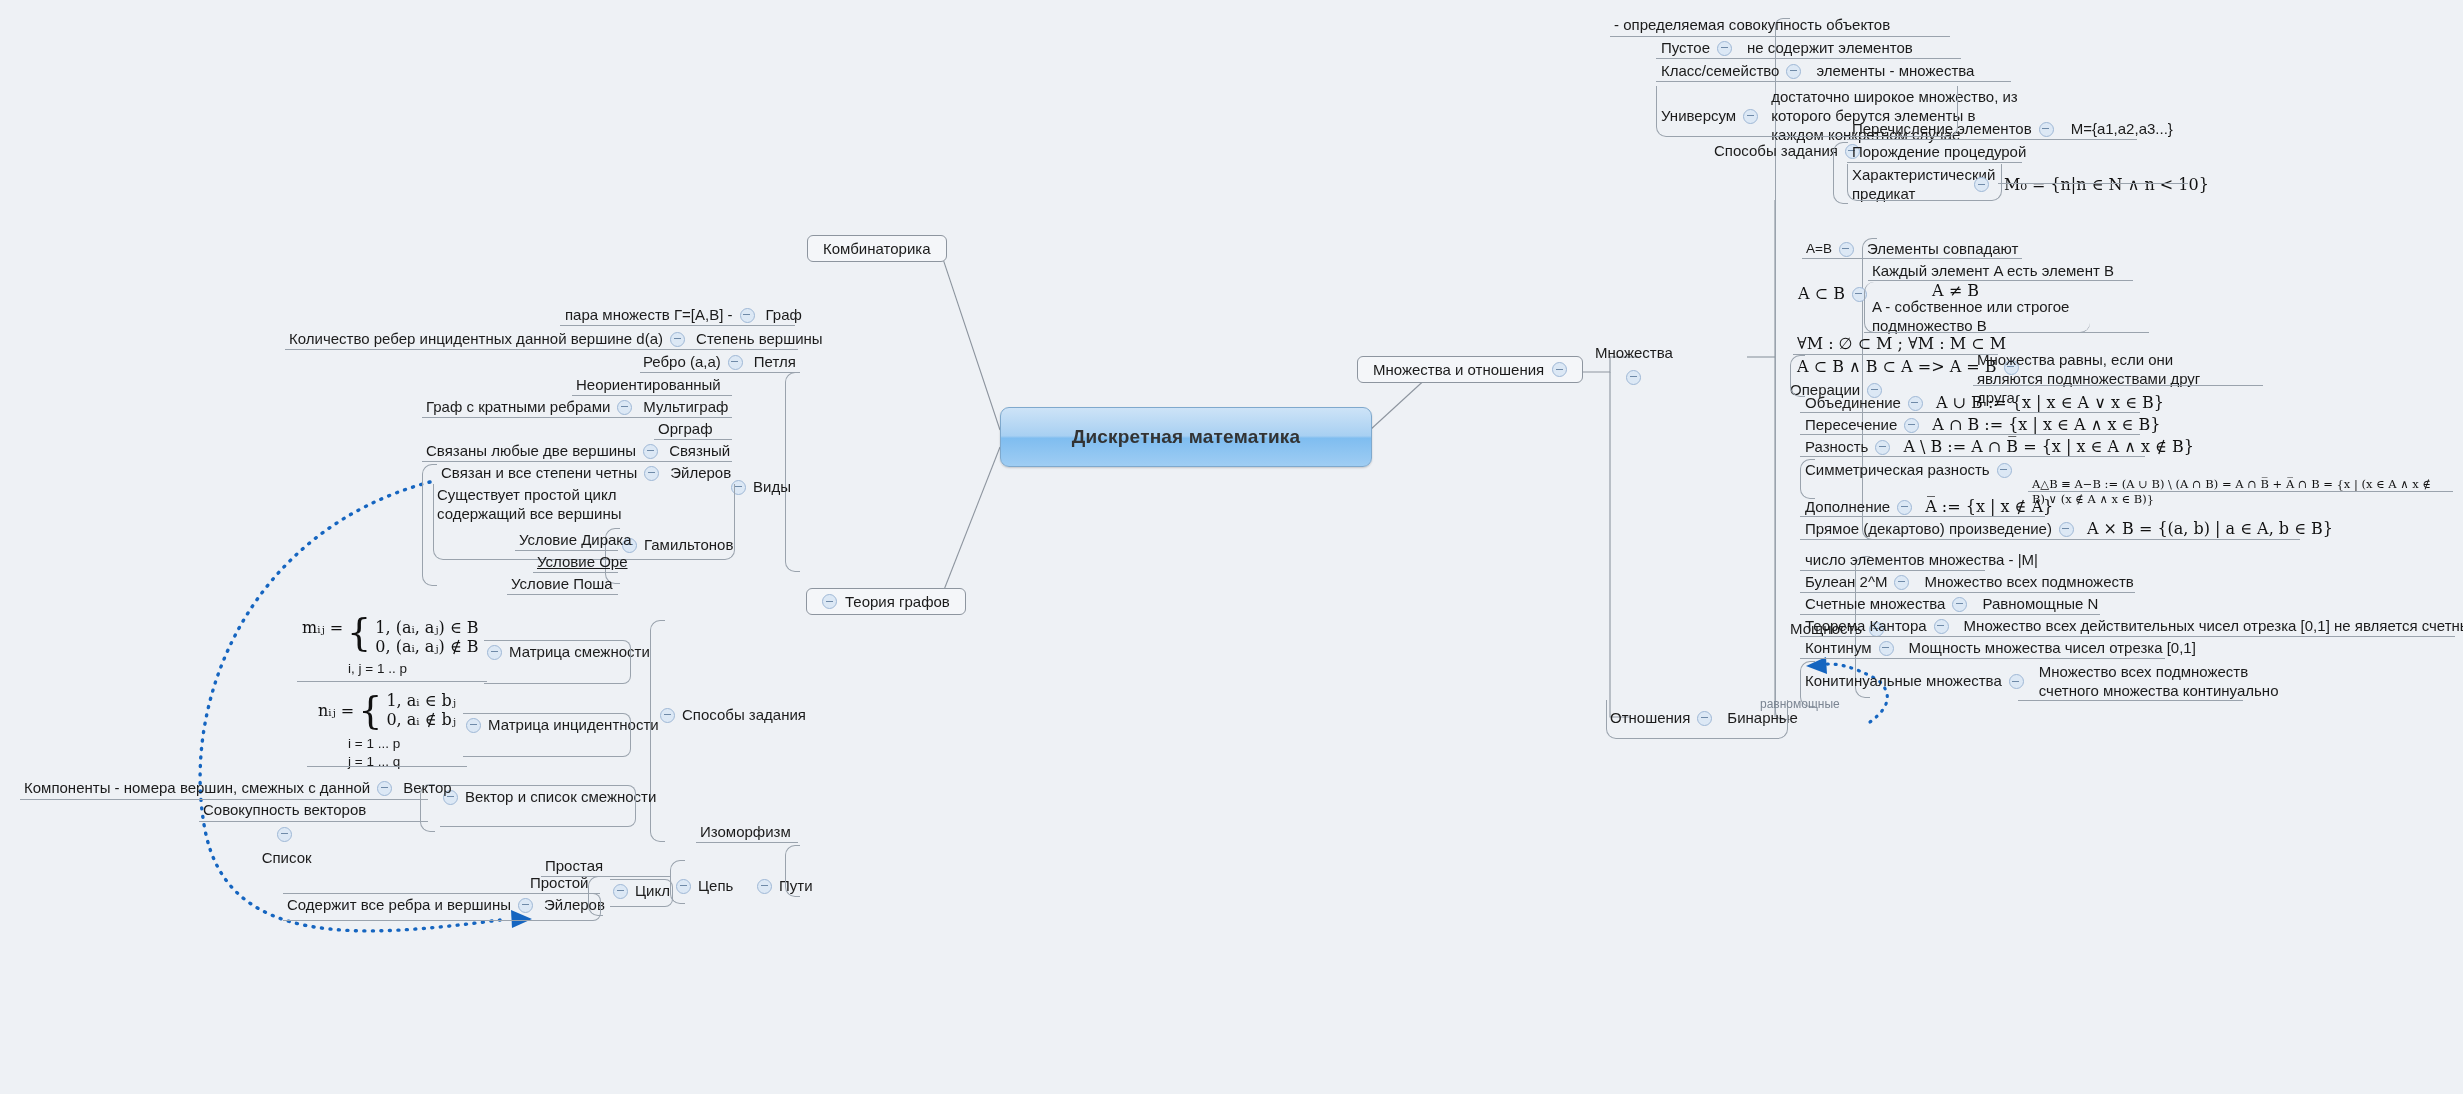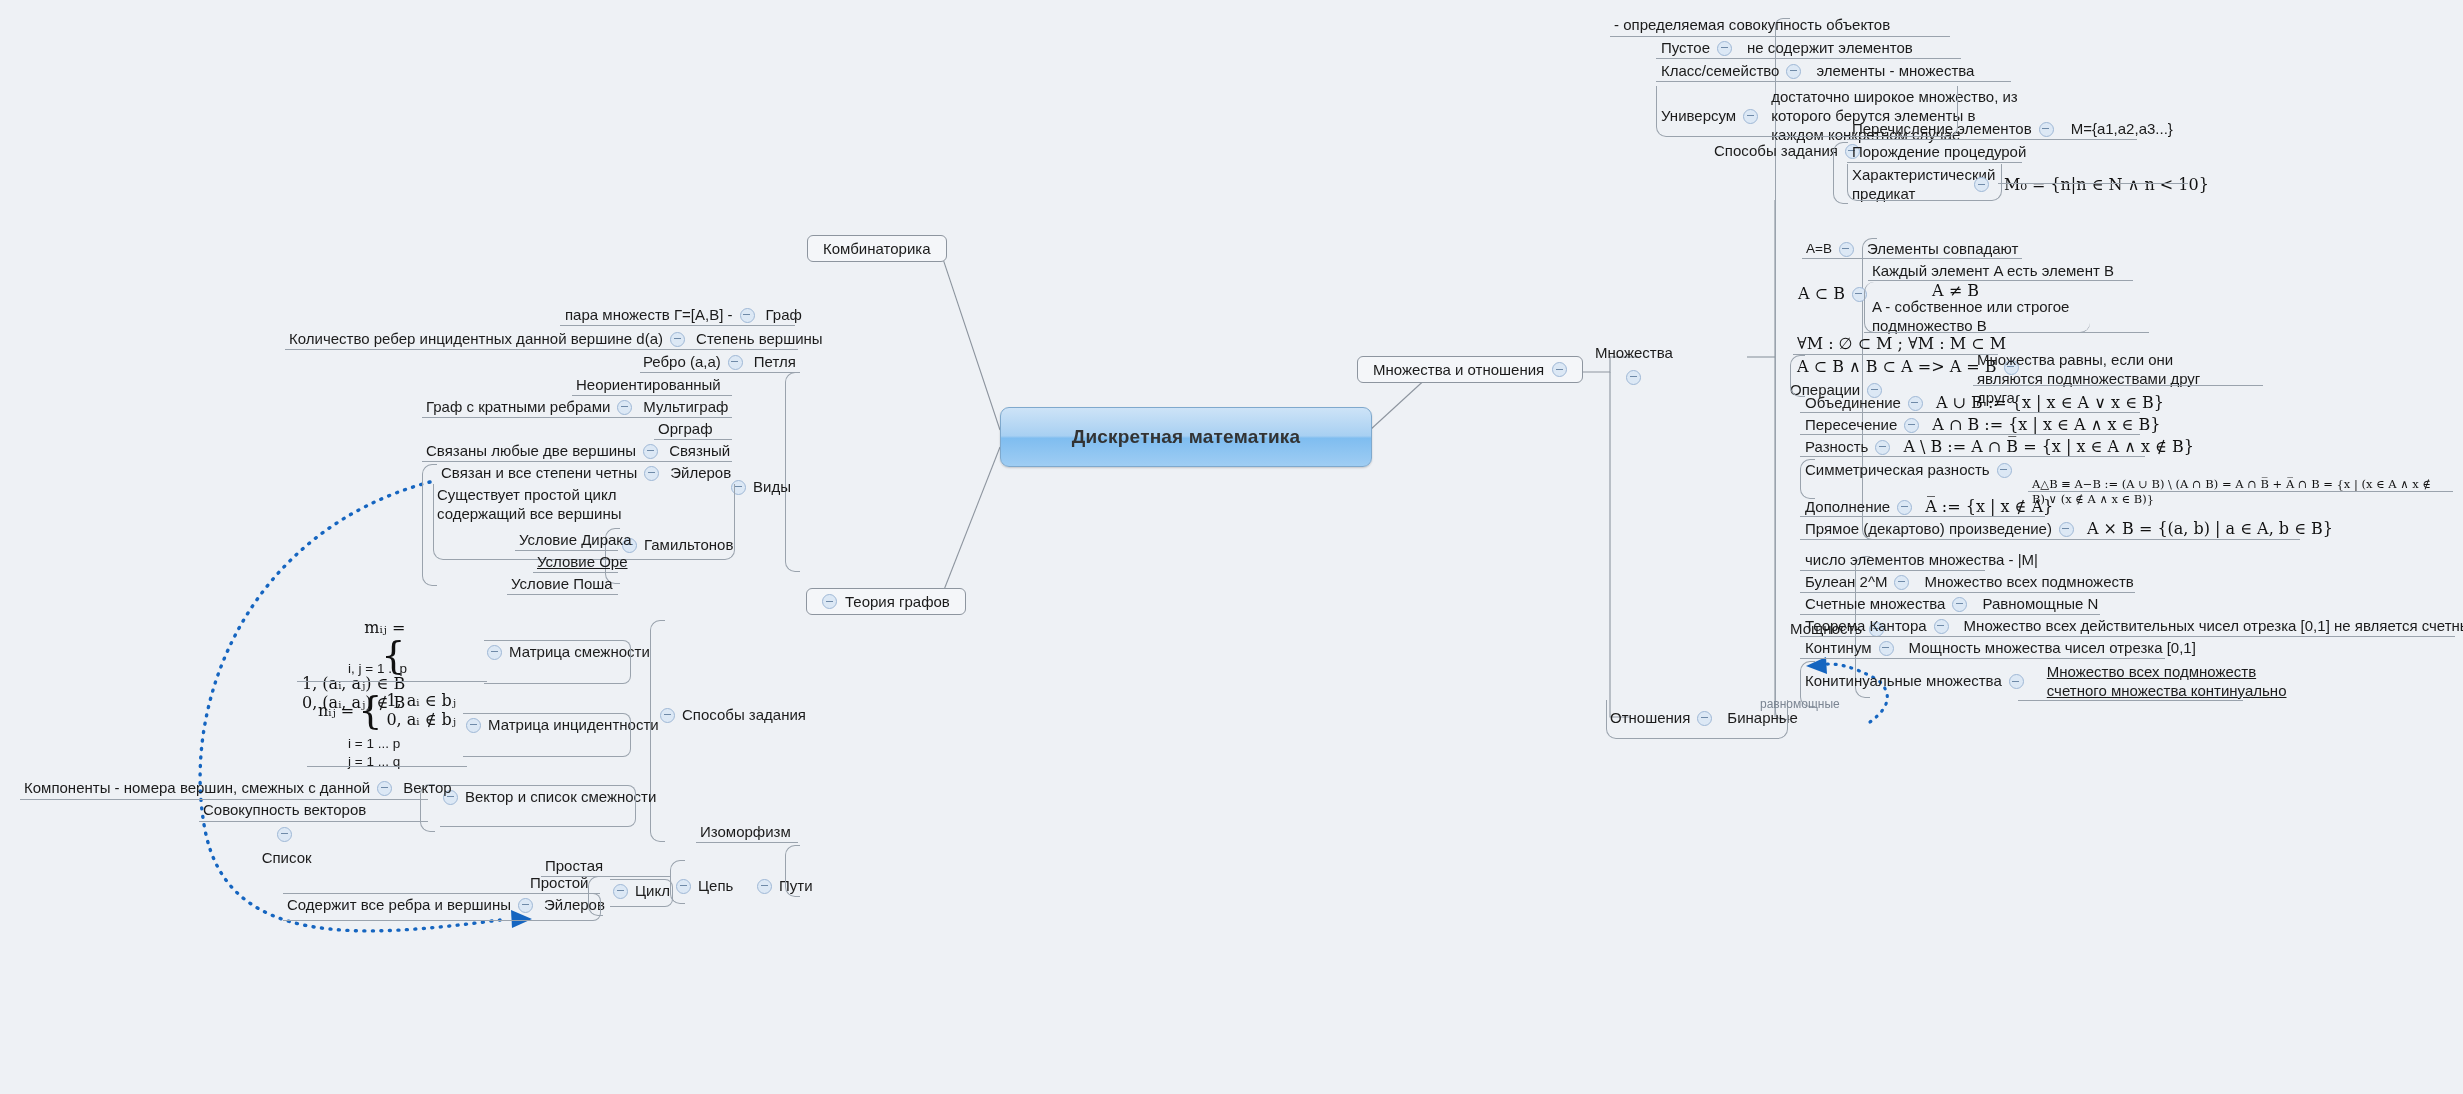--- a/index.html
+++ b/index.html
@@ -319,21 +319,21 @@
   <div class="node" style="left:1805px;top:639px;">
     <span>Континум</span>
     <span class="toggle"></span>
     <span style="margin-left:8px">Мощность множества чисел отрезка [0,1]</span>
   </div>
   <div class="rule" style="left:1800px;top:658px;width:365px;"></div>
 
   <div class="node multi" style="left:1805px;top:663px;">
     <span>Конитинуальные множества</span>
     <span class="toggle"></span>
-    <span class="txt wrap" style="margin-left:16px;width:250px;text-decoration:underline;">Множество всех подмножеств счетного множества континуально</span>
+    <span class="txt wrap" style="margin-left:8px;width:250px;">Множество всех подмножеств счетного множества континуально</span>
   </div>
   <div class="box" style="left:1800px;top:661px;width:14px;height:44px;border-right:none;border-radius:10px 0 0 10px;"></div>
   <div class="rule" style="left:2018px;top:700px;width:225px;"></div>
 
   <div class="node" style="left:1610px;top:709px;">
     <span>Отношения</span>
     <span class="toggle"></span>
     <span style="margin-left:8px">Бинарные</span>
   </div>
   <div class="box" style="left:1606px;top:700px;width:180px;height:38px;border-radius:0 0 10px 10px;border-top:none;"></div>
@@ -422,21 +422,21 @@
     <span>Условие Поша</span>
   </div>
   <div class="rule" style="left:507px;top:594px;width:111px;"></div>
 
   <div class="box" style="left:650px;top:620px;width:14px;height:220px;border-right:none;border-radius:10px 0 0 10px;"></div>
   <div class="node" style="left:660px;top:706px;">
     <span class="toggle"></span>
     <span>Способы задания</span>
   </div>
 
-  <div class="math" style="position:absolute;left:302px;top:618px;display:flex;align-items:flex-end;gap:4px;flex-direction:column;">
+  <div class="math" style="position:absolute;left:302px;top:618px;display:flex;align-items:flex-start;gap:4px;">
     <span>mᵢⱼ =</span>
     <span style="font-size:38px;line-height:0.75;font-style:normal;">{</span>
     <span style="display:inline-block;">
       <span style="display:block">1,   (aᵢ, aⱼ) ∈ B</span>
       <span style="display:block">0,   (aᵢ, aⱼ) ∉ B</span>
     </span>
   </div>
   <div class="node" style="left:487px;top:643px;">
     <span class="toggle"></span>
     <span>Матрица смежности</span>

